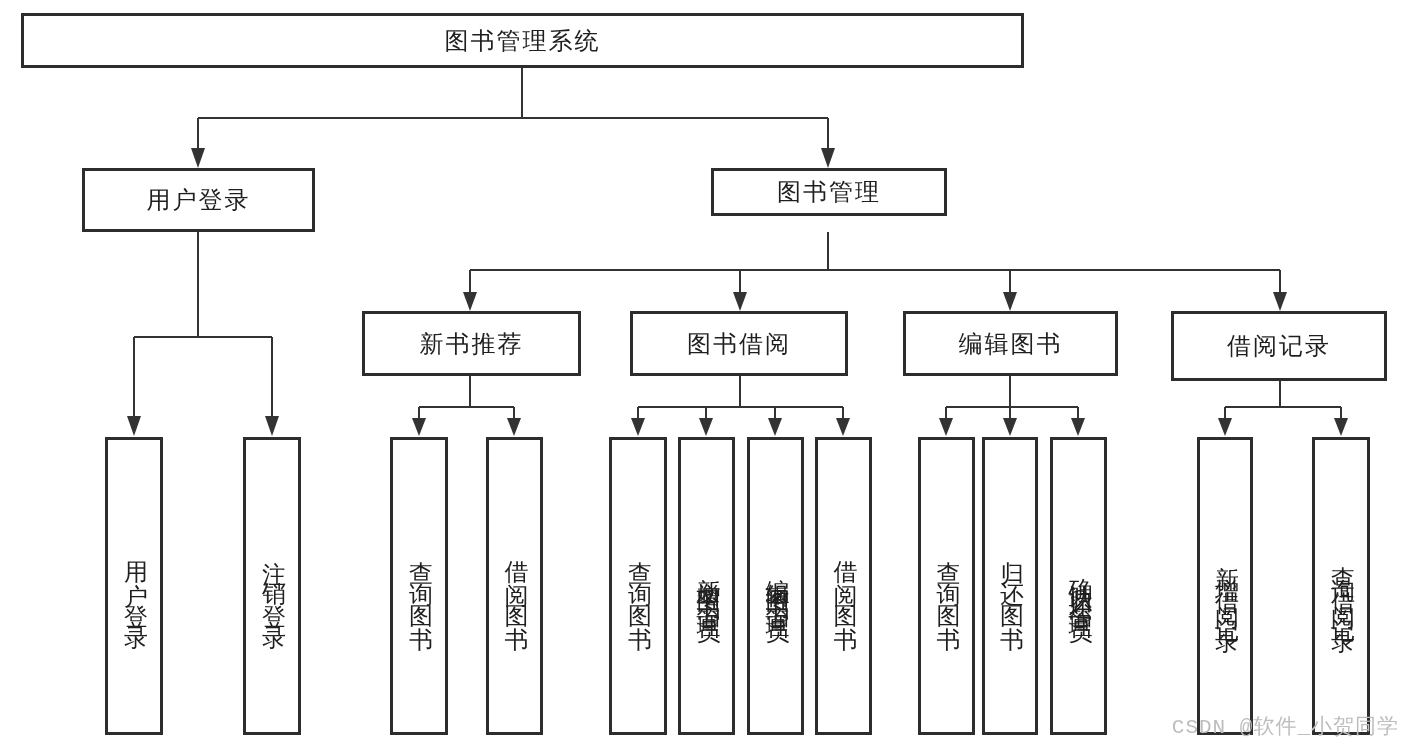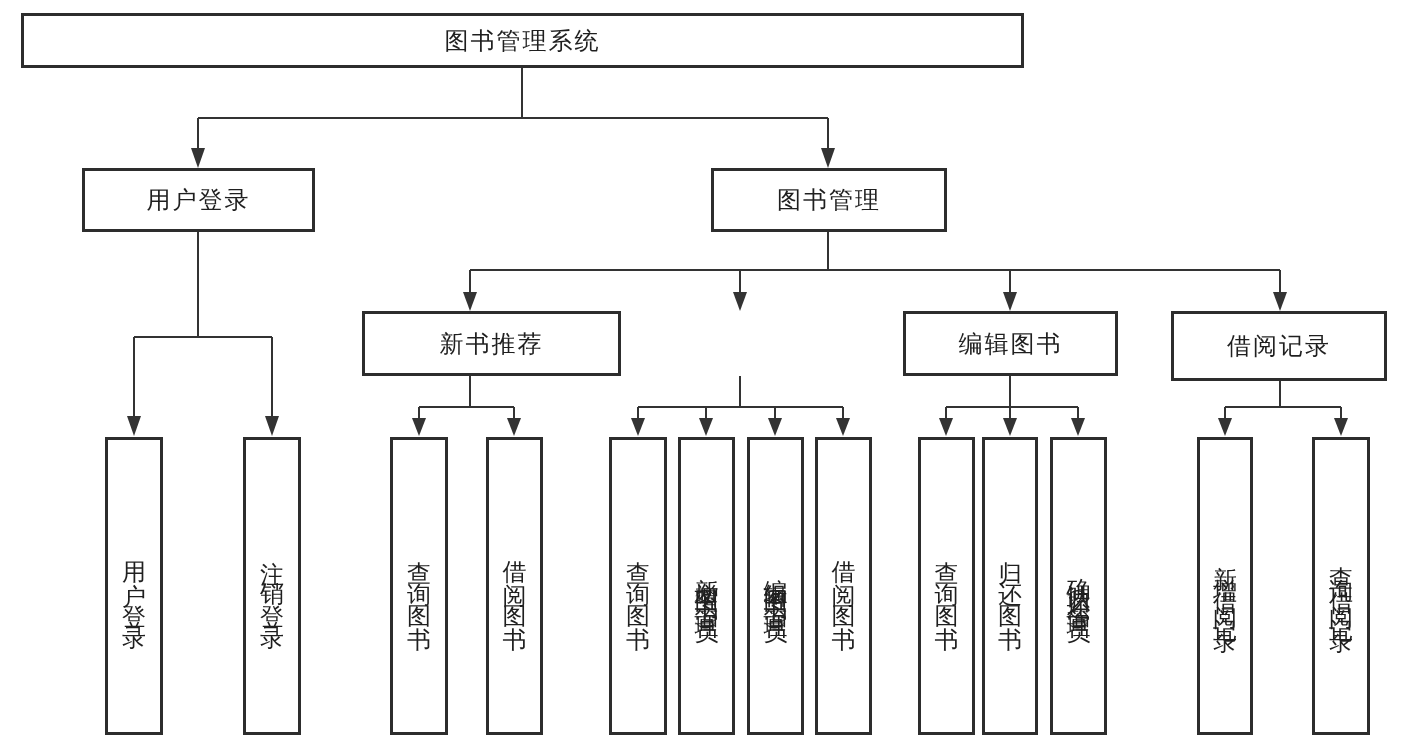--- a/index.html
+++ b/index.html
@@ -1,20 +1,20 @@
 <!DOCTYPE html>
 <html><head>
 <meta charset="utf-8">
 <style>
   html,body{margin:0;padding:0;background:#ffffff;}
   #stage{
     position:relative;
     width:1405px;height:747px;
     background:#ffffff;
-    font-family:Liberation Sans, sans-serif;
+    font-family:Liberation Mono, monospace;
     overflow:hidden;
   }
   #wires{position:absolute;left:0;top:0;z-index:0;}
   .box{
     position:absolute;
     box-sizing:border-box;
     border:3px solid #2d2d2d;
     background:#ffffff;
     color:#1f1f1f;
     display:flex;
@@ -114,23 +114,24 @@
       <polygon points="1003,418 1017,418 1010,436"></polygon>
       <polygon points="1071,418 1085,418 1078,436"></polygon>
       <polygon points="1218,418 1232,418 1225,436"></polygon>
       <polygon points="1334,418 1348,418 1341,436"></polygon>
     </g>
   </svg>
 
   <div class="box h" style="left:21px;top:13px;width:1003px;height:55px">图书管理系统</div>
 
   <div class="box h" style="left:82px;top:168px;width:233px;height:64px">用户登录</div>
-  <div class="box h" style="left:711px;top:168px;width:236px;height:64px">图书管理</div>
+  <div class="box h" style="left:711px;top:168px;width:236px;height:48px">图书管理</div>
 
-  <div class="box h" style="left:362px;top:311px;width:259px;height:65px">新书推荐</div>
+  <div class="box h" style="left:362px;top:311px;width:219px;height:65px">新书推荐</div>
+  <div class="box h" style="left:630px;top:311px;width:218px;height:65px">图书借阅</div>
   <div class="box h" style="left:903px;top:311px;width:215px;height:65px">编辑图书</div>
   <div class="box h" style="left:1171px;top:311px;width:216px;height:70px">借阅记录</div>
 
   <div class="box v sp-l" style="left:105px;top:437px;width:58px;height:298px">用户登录</div>
   <div class="box v sp-l" style="left:243px;top:437px;width:58px;height:298px">注销登录</div>
 
   <div class="box v sp-l" style="left:390px;top:437px;width:58px;height:298px">查询图书</div>
   <div class="box v sp-l" style="left:486px;top:437px;width:57px;height:298px">借阅图书</div>
 
   <div class="box v sp-l" style="left:609px;top:437px;width:58px;height:298px">查询图书</div>
@@ -138,13 +139,14 @@
   <div class="box v sp-s" style="left:747px;top:437px;width:57px;height:298px">编辑图书（管理员）</div>
   <div class="box v sp-l" style="left:815px;top:437px;width:57px;height:298px">借阅图书</div>
 
   <div class="box v sp-l" style="left:918px;top:437px;width:57px;height:298px">查询图书</div>
   <div class="box v sp-l" style="left:982px;top:437px;width:56px;height:298px">归还图书</div>
   <div class="box v sp-s" style="left:1050px;top:437px;width:57px;height:298px">确认归还（管理员）</div>
 
   <div class="box v sp-m" style="left:1197px;top:437px;width:56px;height:298px">新增借阅记录</div>
   <div class="box v sp-m" style="left:1312px;top:437px;width:58px;height:298px">查询借阅记录</div>
 
+  <div class="watermark">CSDN @软件_小贺同学</div>
 </div>
 
 </body></html>

